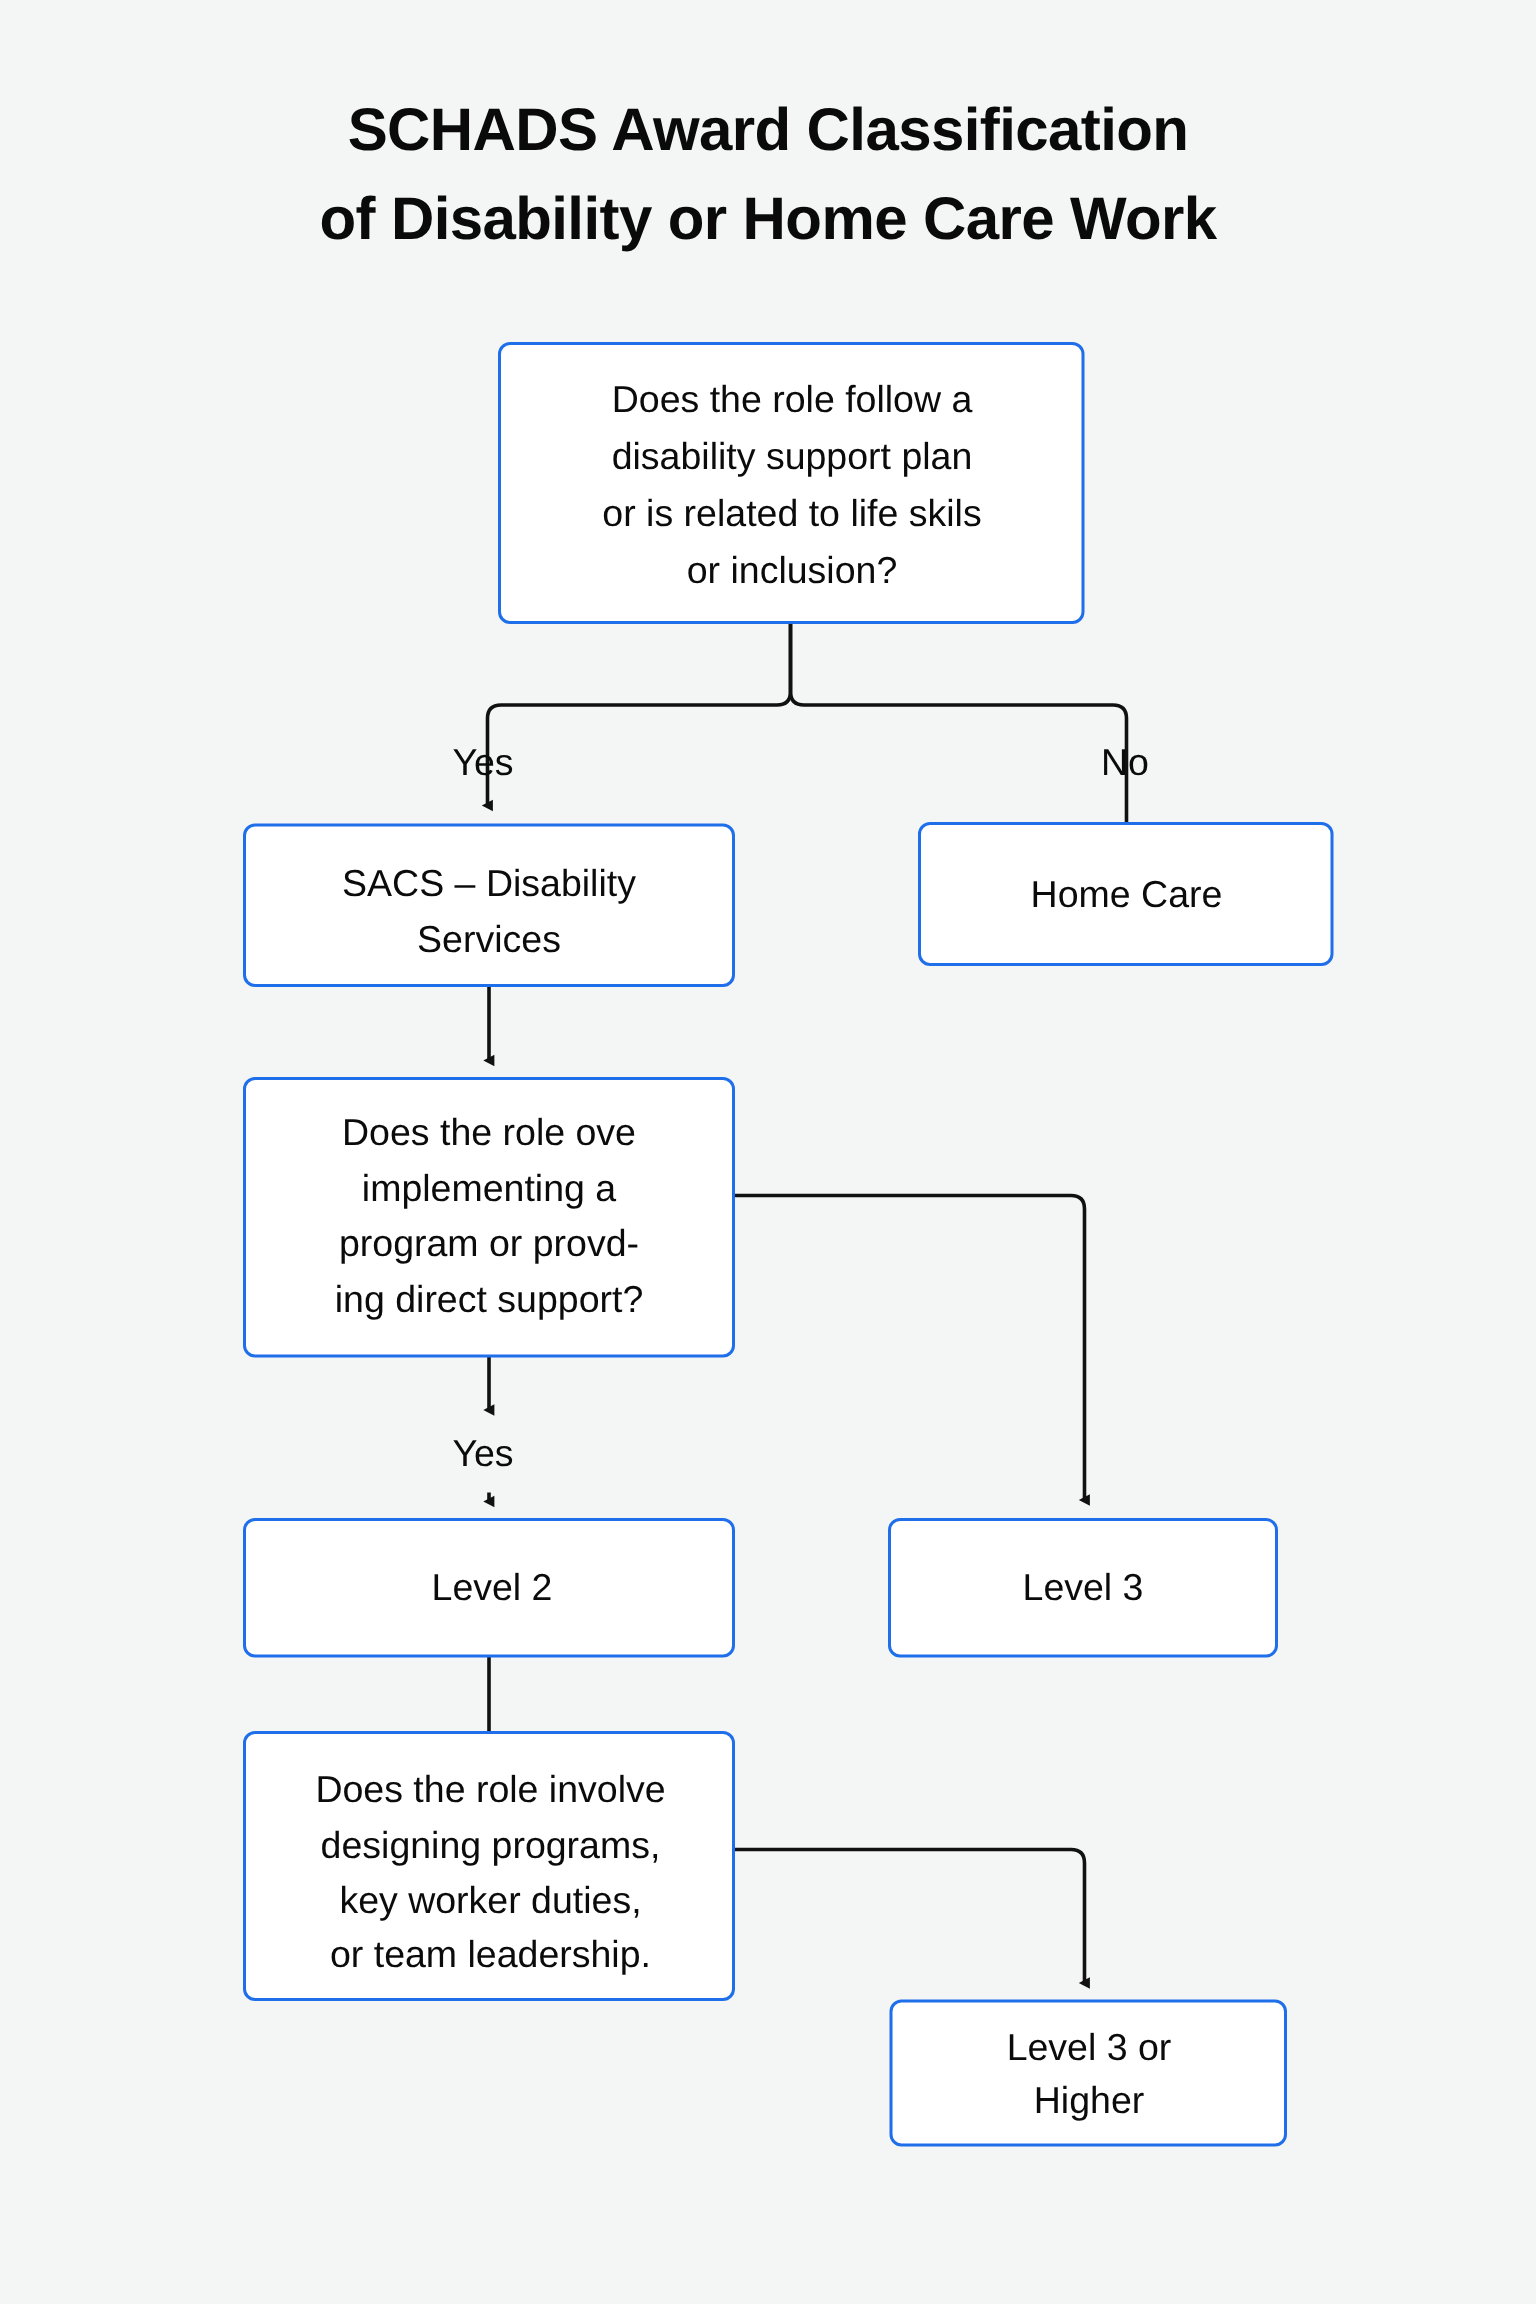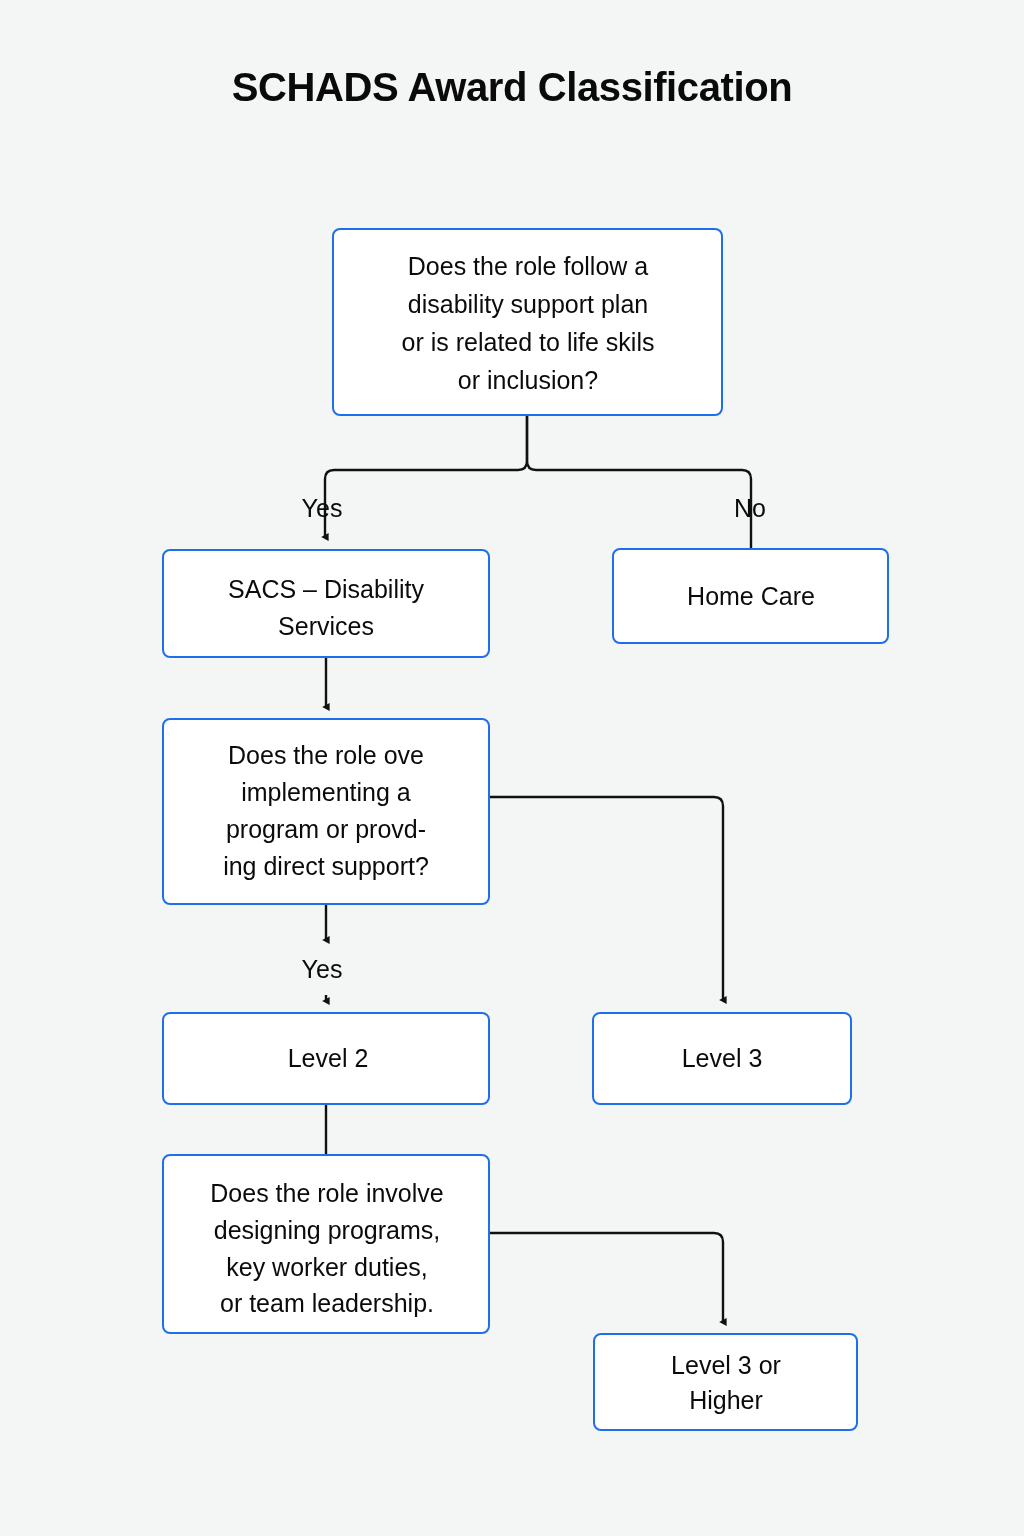--- a/index.html
+++ b/index.html
@@ -65,21 +65,21 @@
     fill: #0b0b0b;
     text-anchor: middle;
     dominant-baseline: middle;
   }
 </style>
 </head>
 <body>
 
 <div id="page">
 
-  <div class="title"><div>SCHADS Award Classification</div></div>
+  <div class="title"><div>SCHADS Award Classification</div><div>of Disability or Home Care Work</div></div>
 
   <svg class="flow" viewBox="0 0 1024 1536">
     <defs>
       <marker id="arrowhead" markerWidth="9" markerHeight="9" refX="4.5" refY="4.4" orient="auto" markerUnits="userSpaceOnUse">
         <path d="M0.6,0.8 L8.4,0.8 L4.5,8.2 Z" fill="#111111"></path>
       </marker>
     </defs>
 
     <g>
 

